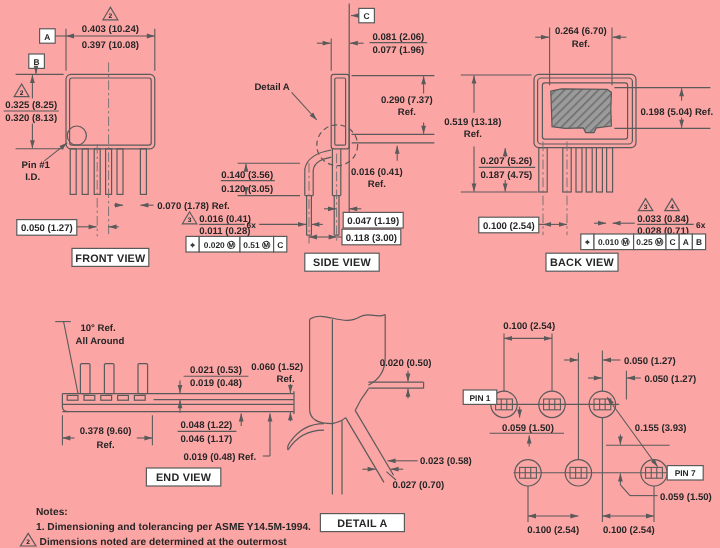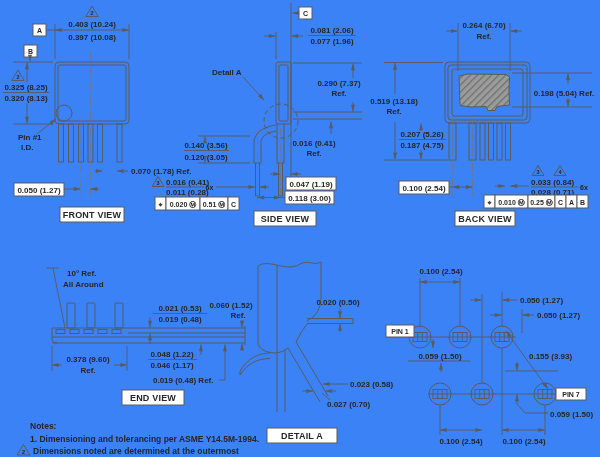--- a/index.html
+++ b/index.html
@@ -1,16 +1,16 @@
 <!DOCTYPE html>
 <html><head>
 <meta charset="utf-8">
 <style>
   html,body{margin:0;padding:0;background:#fff}
-  .stage{position:relative;width:600px;height:457px;background:#3b82f6;overflow:hidden}
+  .stage{position:relative;width:600px;height:457px;background:#fca5a5;overflow:hidden}
   svg{display:block}
   .ln{stroke:#5a5a5a;stroke-width:1;fill:none;stroke-linecap:butt}
   .dl{stroke:#5a5a5a;stroke-width:0.9;fill:none}
   .cl{stroke:#737373;stroke-width:0.8;fill:none;stroke-dasharray:8 2.5 2 2.5}
   .dsh{stroke:#5a5a5a;stroke-width:1;fill:none;stroke-dasharray:4.5 3}
   .t{font-family:"Liberation Sans",sans-serif;font-weight:bold;font-size:8px;fill:#262626}
   .tc{text-anchor:middle}
   .t7{font-size:7px}
   .t85{font-size:8.5px}
   .t9{font-size:9px;letter-spacing:.2px}

